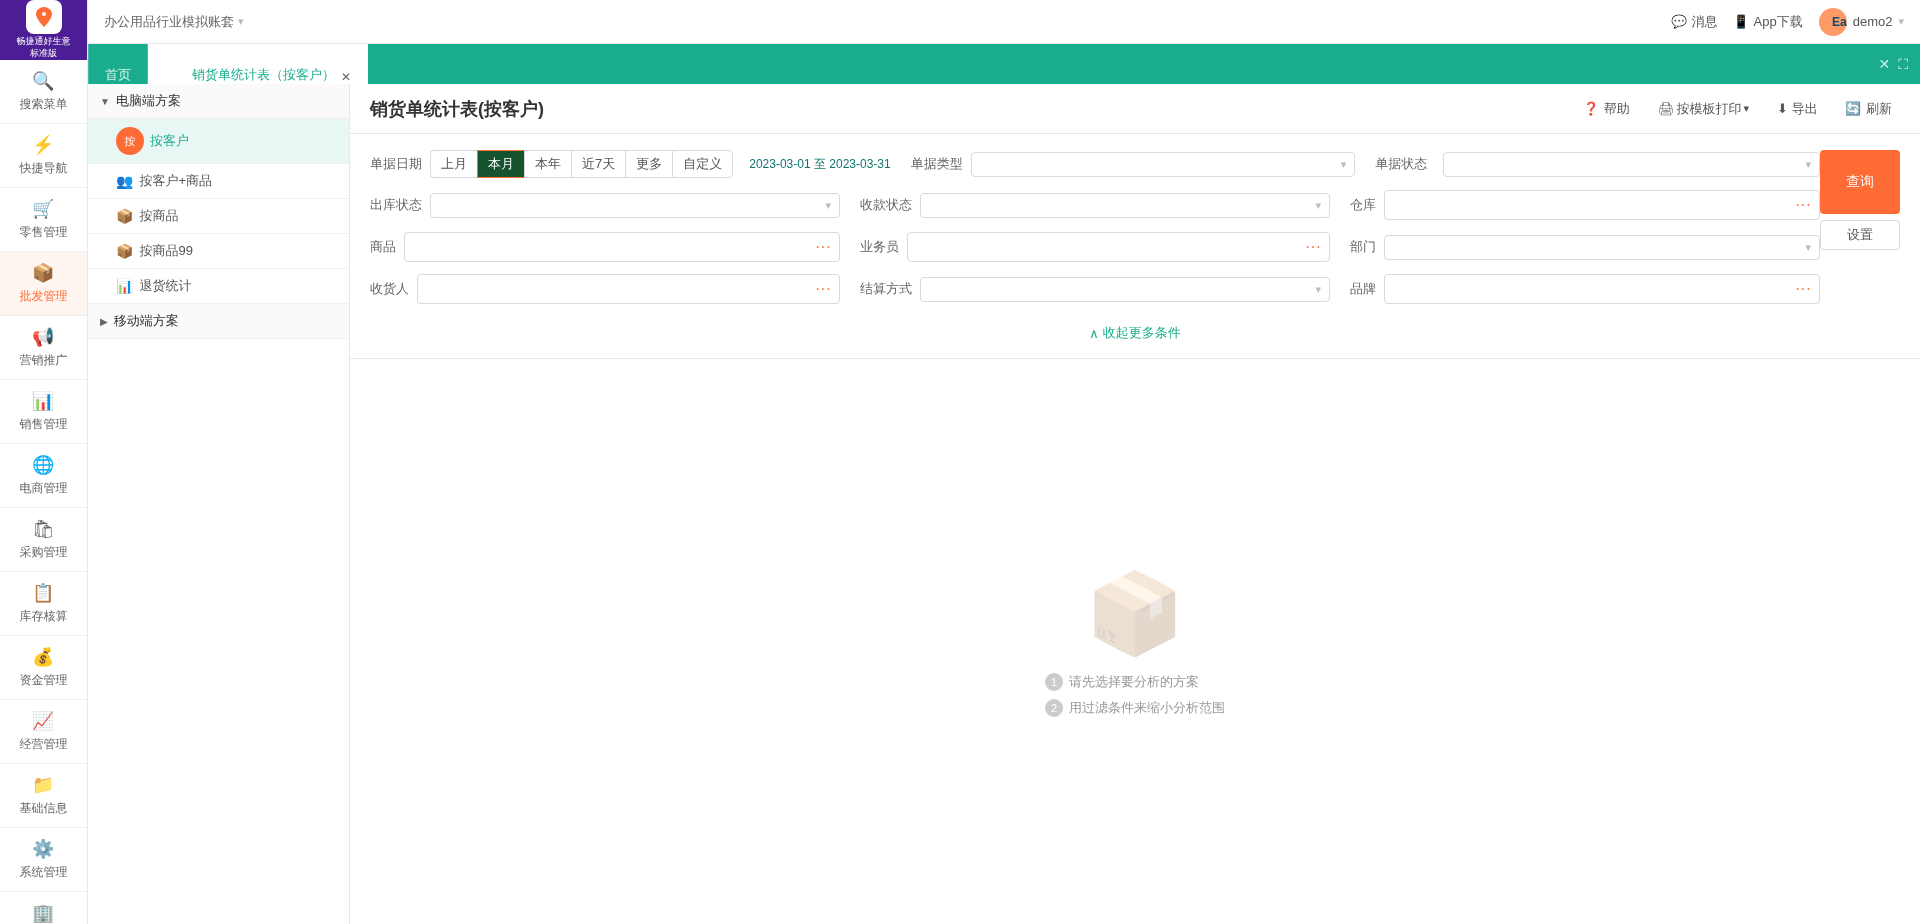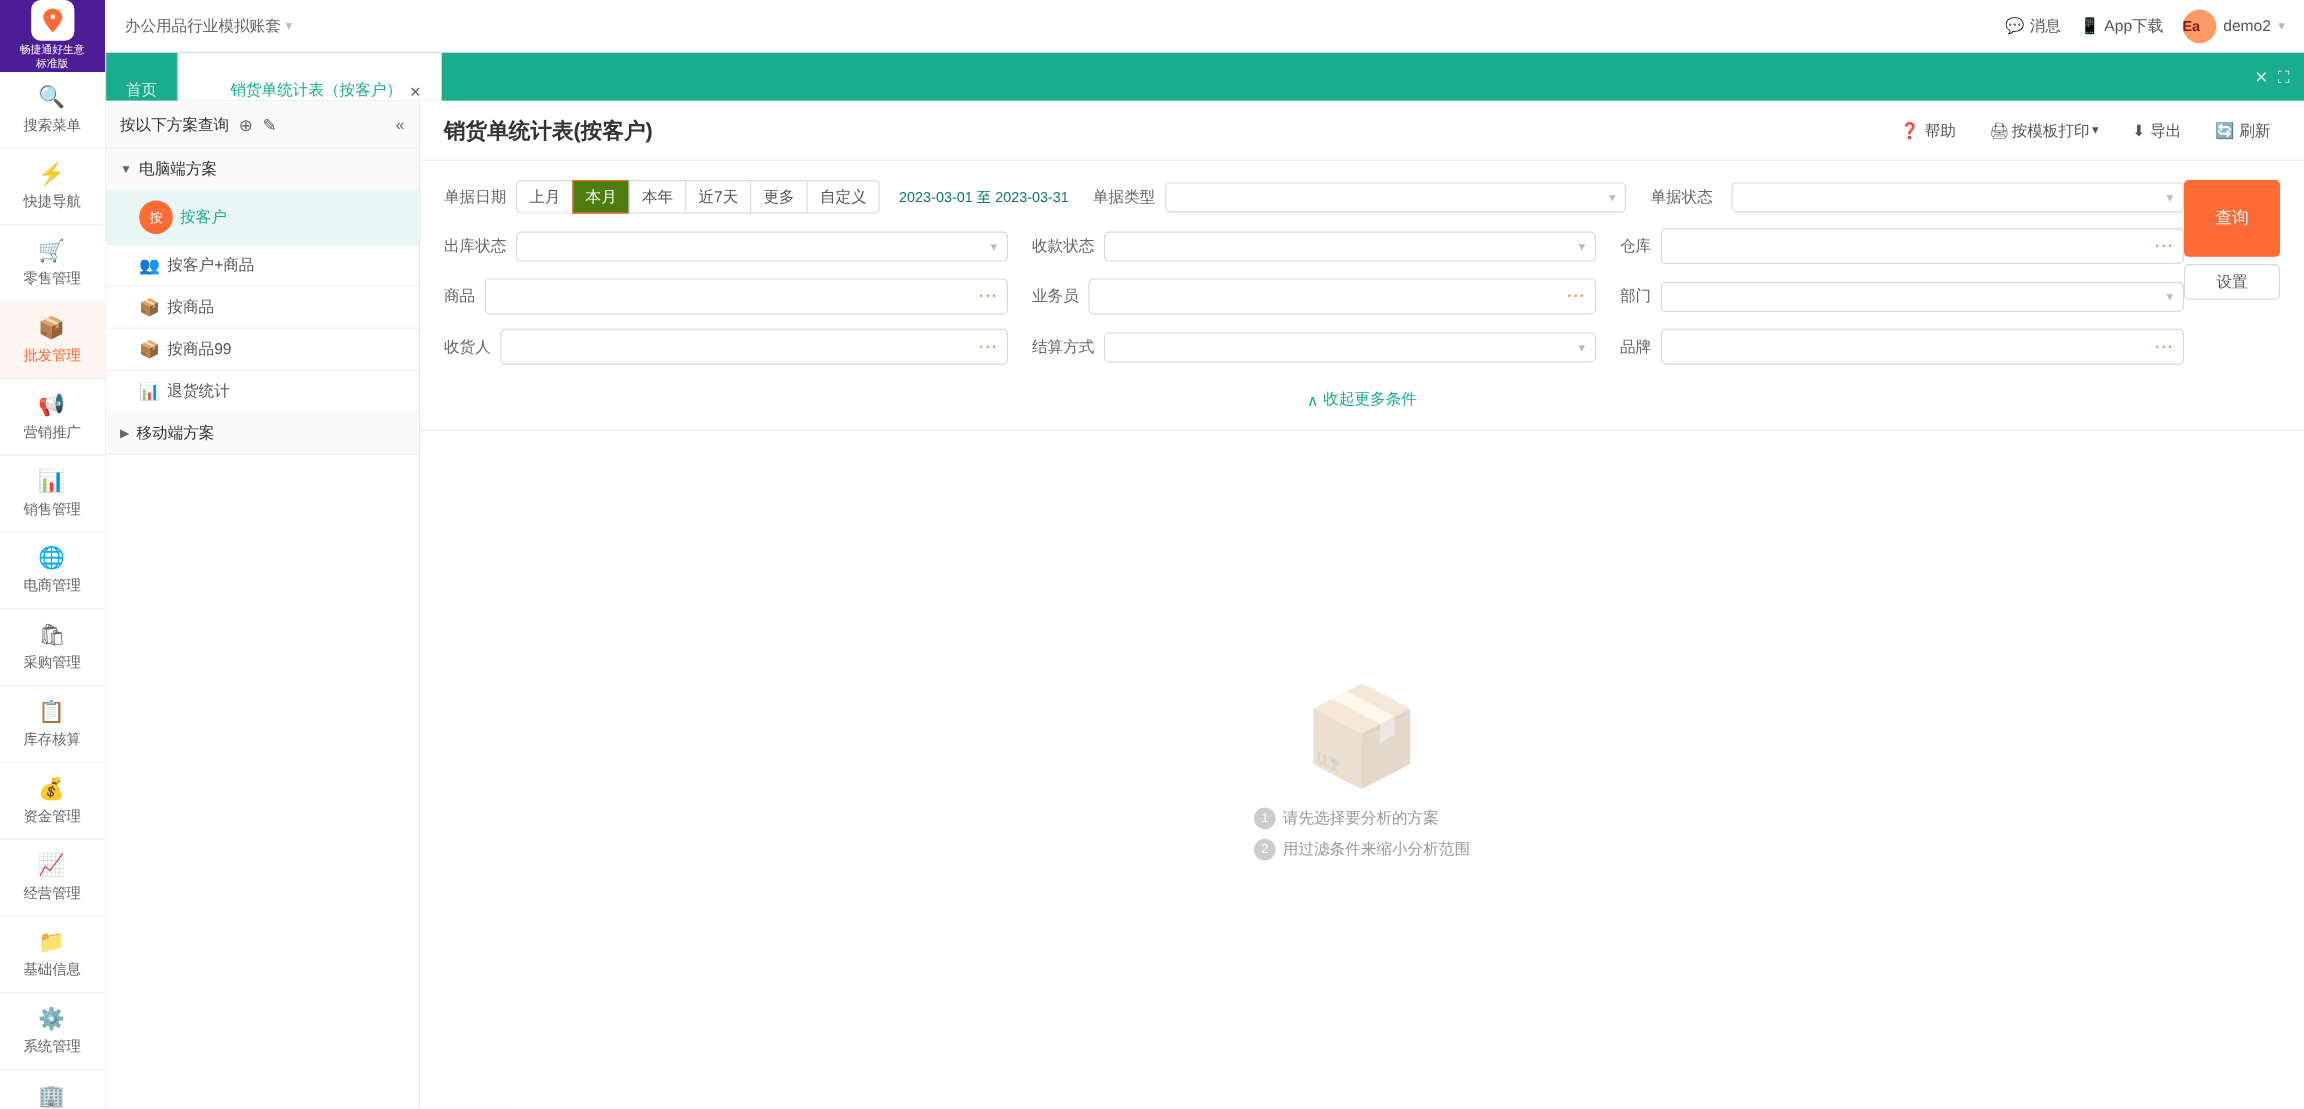--- a/index.html
+++ b/index.html
@@ -100,22 +100,22 @@
       color: #555;
       font-size: 13px;
     }
     .avatar {
       width: 28px;
       height: 28px;
       border-radius: 50%;
       background: #ff9966;
       display: flex;
       align-items: center;
-      justify-content: flex-start;
-      color: #7f1d1d;
+      justify-content: flex-end;
+      color: #0c4a6e;
       font-size: 12px;
       font-weight: bold;
     }
 
     
     .tabbar {
       height: 40px;
       background: #1aad8d;
       display: flex;
       align-items: center;
@@ -308,21 +308,21 @@
       padding: 4px 10px;
       font-size: 13px;
       cursor: pointer;
       color: #555;
       border: 1px solid #d9d9d9;
       border-right: none;
       background: #fff;
     }
     .date-btn:first-child { border-radius: 4px 0 0 4px; }
     .date-btn:last-child { border-radius: 0 4px 4px 0; border-right: 1px solid #d9d9d9; }
-    .date-btn.active { background: #4d7c0f; color: #fff; border-color: #ff6b35; }
+    .date-btn.active { background: #14532d; color: #fff; border-color: #ff6b35; }
     .date-range {
       font-size: 12px;
       color: #0f766e;
       margin-left: 8px;
     }
 
     
     .collapse-bar {
       display: flex;
       align-items: center;
@@ -531,26 +531,20 @@
     </div>
     <div class="tabbar-actions">
       <span class="icon-btn" style="font-size:14px;color:rgba(255,255,255,0.8);">✕</span>
       <span class="icon-btn" style="font-size:14px;color:rgba(255,255,255,0.8);">⛶</span>
     </div>
   </div>
 
   <div class="page-content">
 
     <div class="scheme-panel">
-      <div class="scheme-header">
-        <span>按以下方案查询</span>
-        <span class="icon-btn">⊕</span>
-        <span class="icon-btn">✎</span>
-        <span class="collapse-btn">«</span>
-      </div>
 
       <div class="scheme-group">
         <div class="scheme-group-header">
           <span class="arrow">▼</span>
           <span>电脑端方案</span>
         </div>
 
         <div class="scheme-item active">
           <span class="item-dot">按</span>
           <span>按客户</span>

